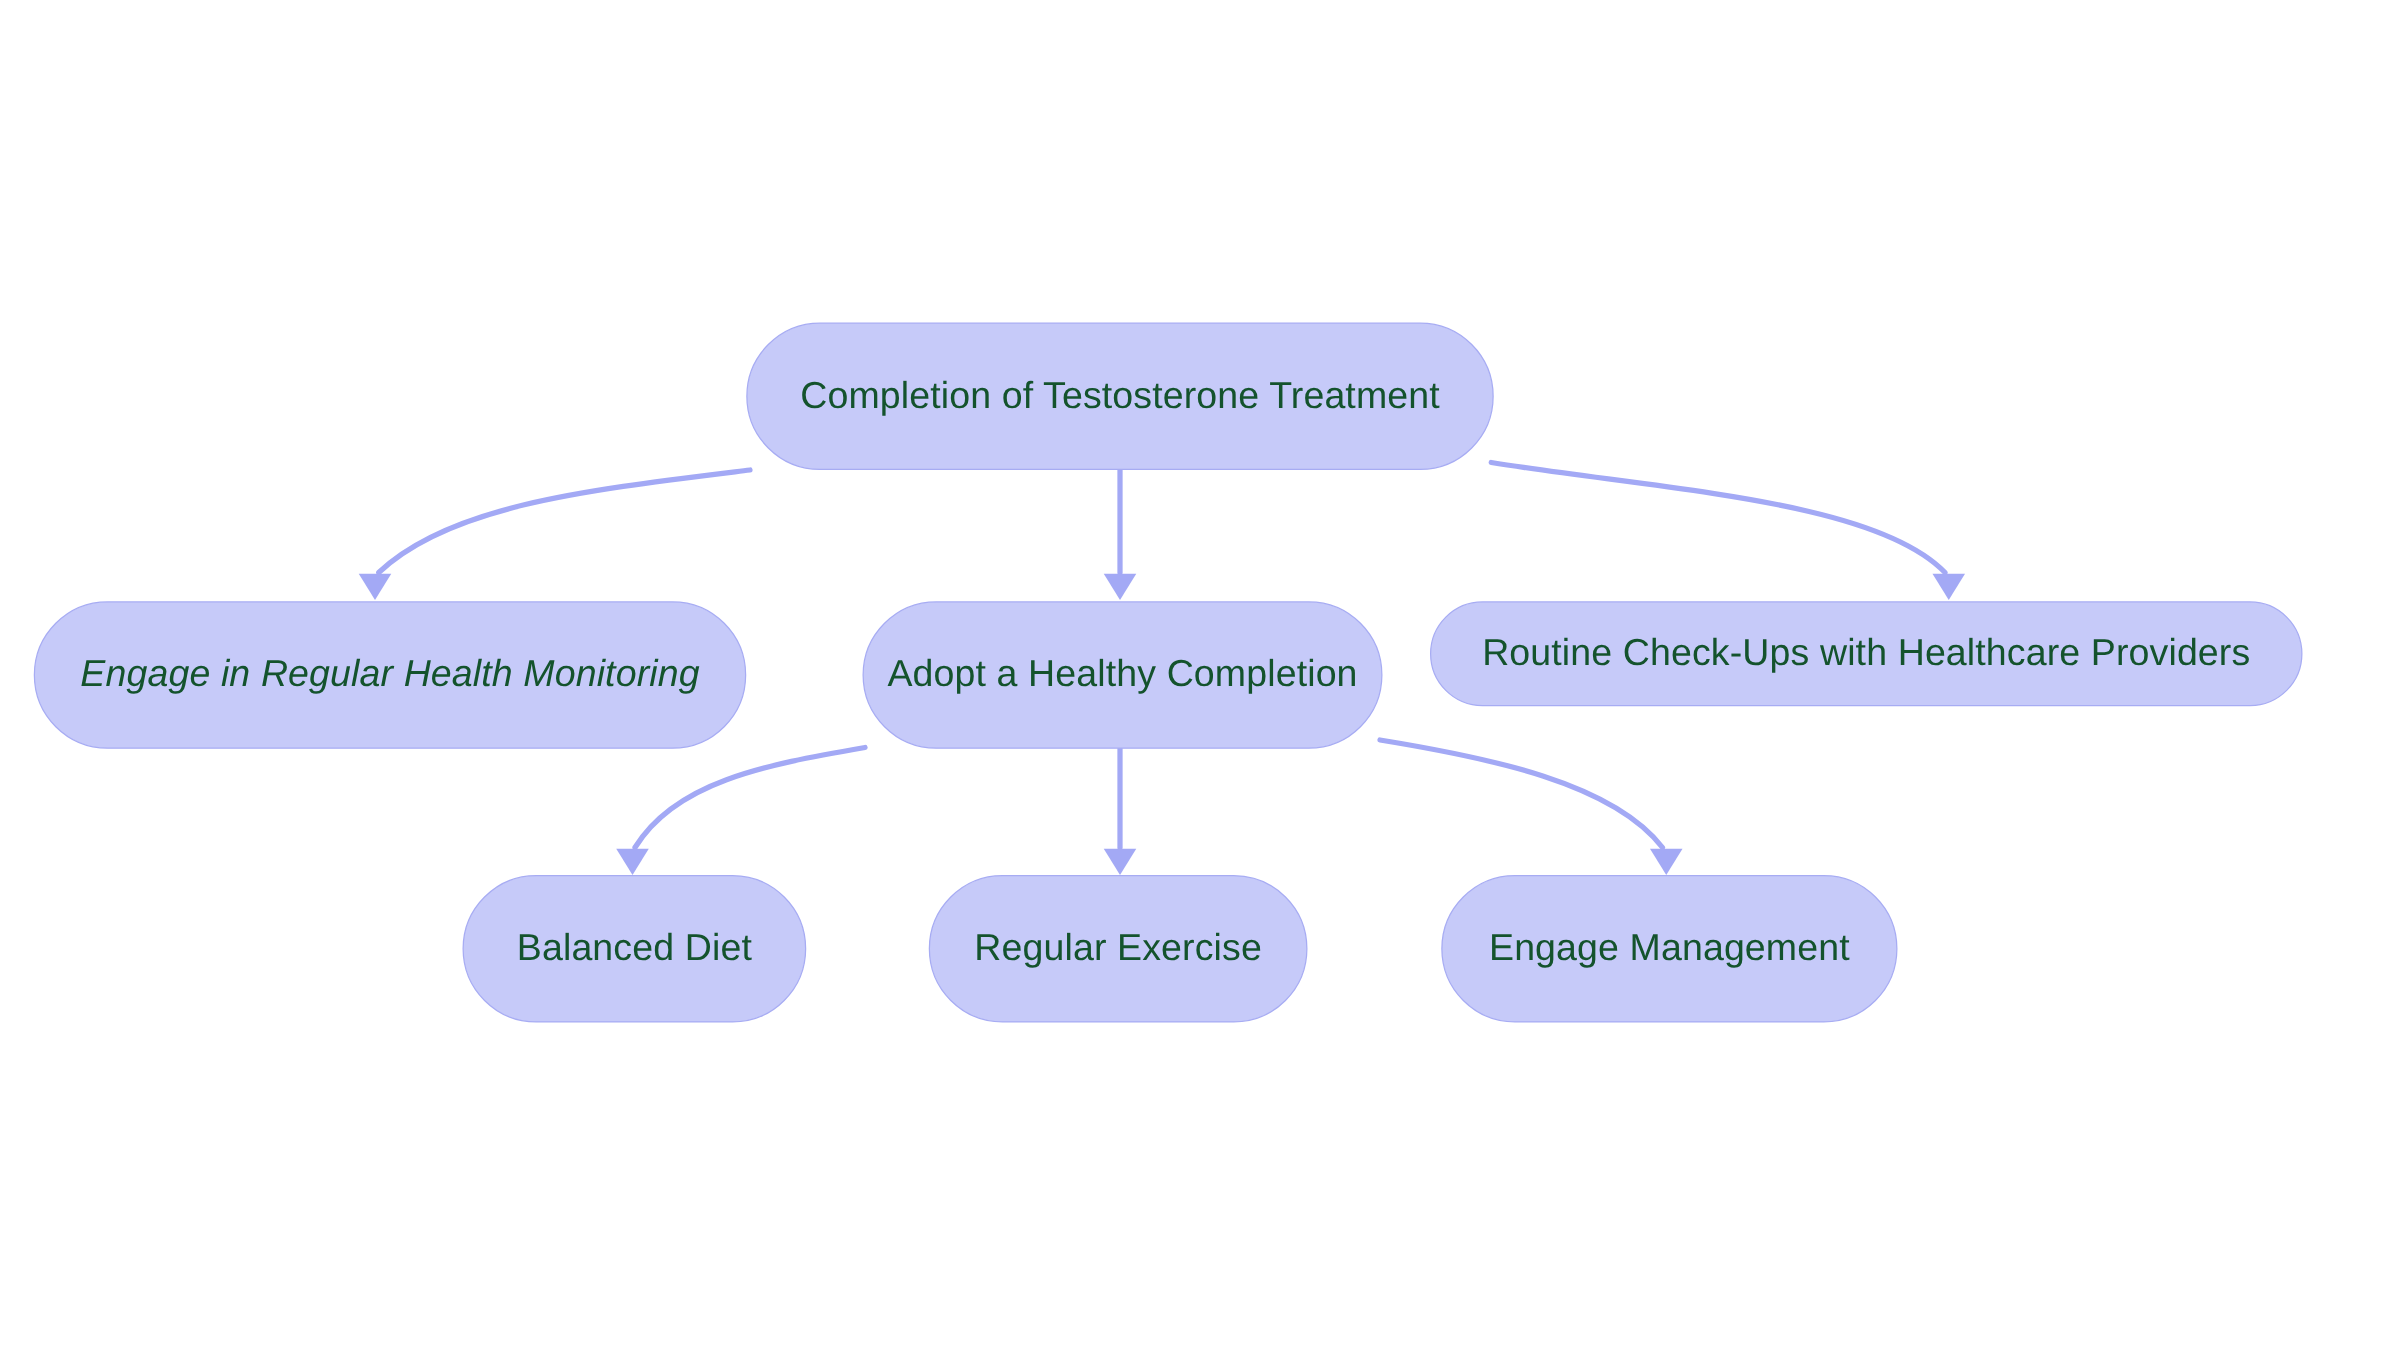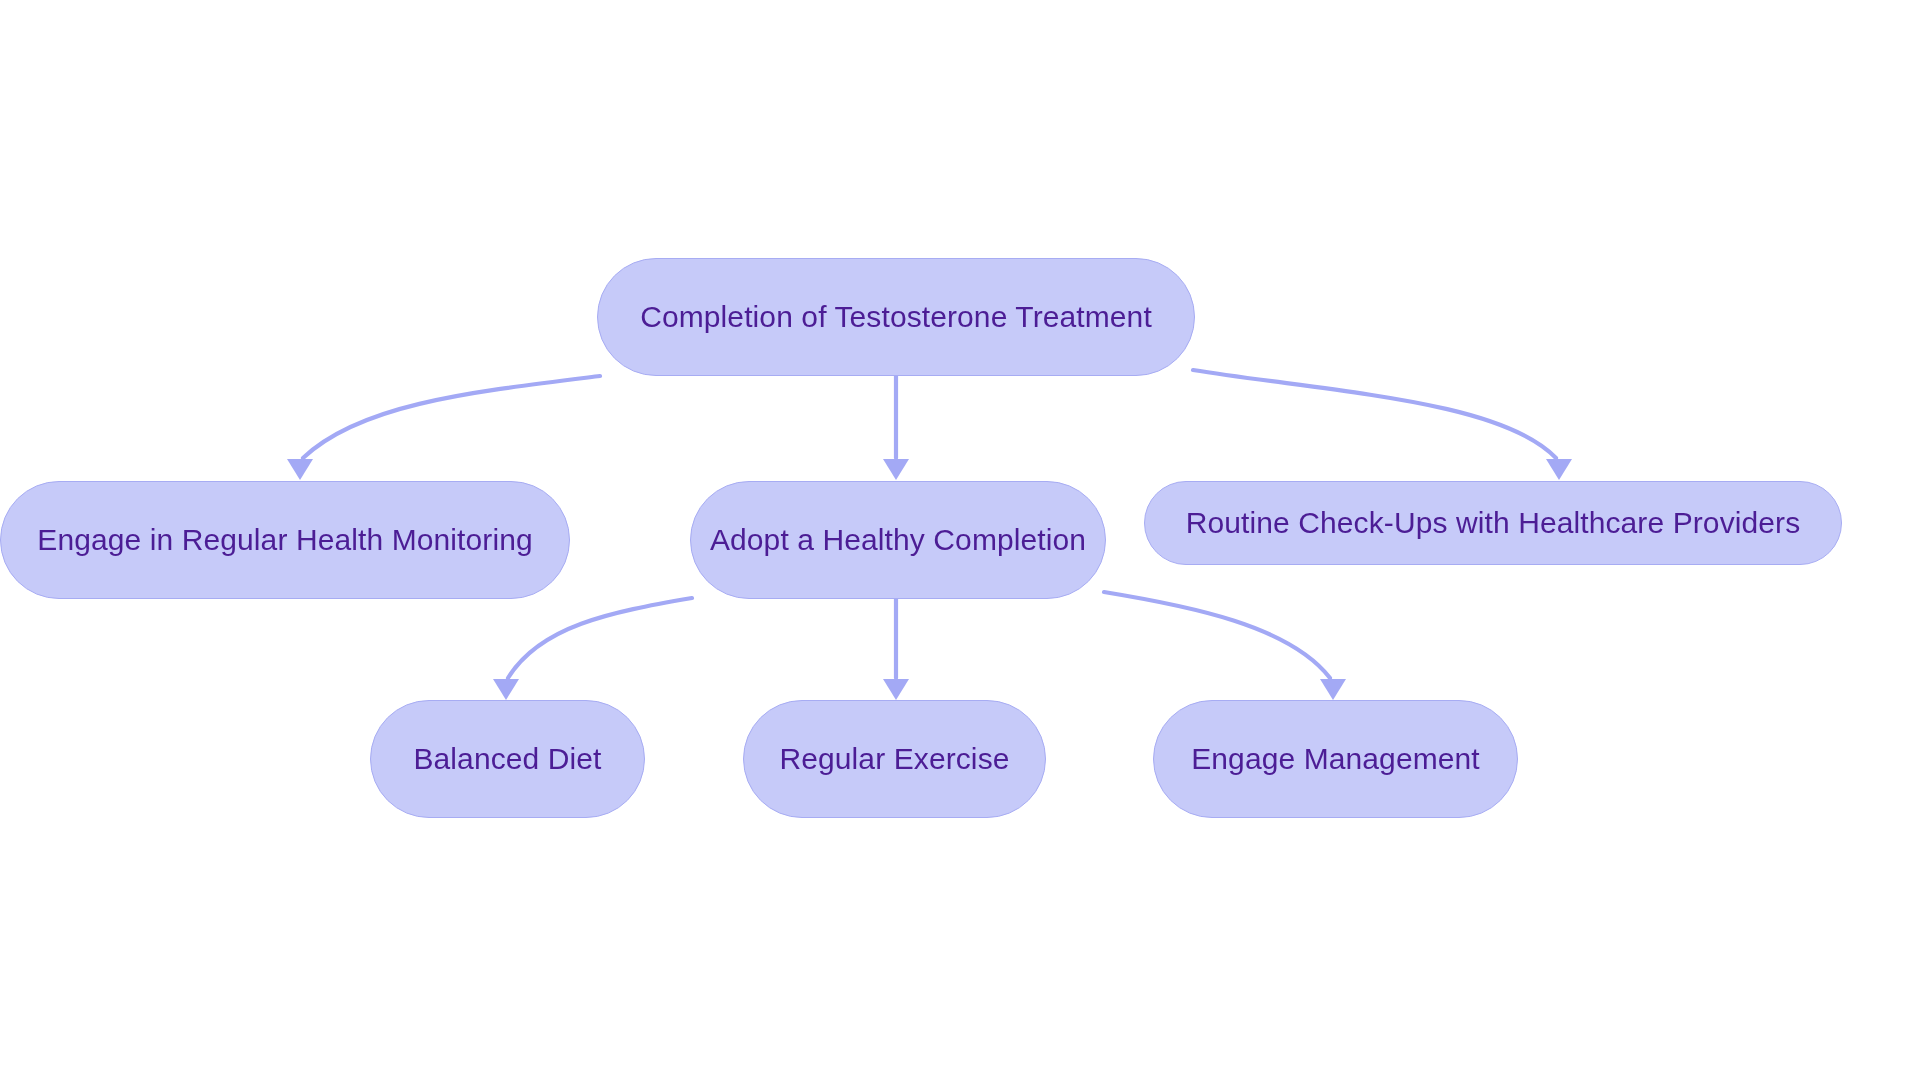--- a/index.html
+++ b/index.html
@@ -30,21 +30,21 @@
   }
   .flow-node {
     position: absolute;
     box-sizing: border-box;
     display: flex;
     align-items: center;
     justify-content: center;
     background: #c6caf9;
     border: 1.6px solid #a7acf3;
     border-radius: 59px;
-    color: #4c1d95;
+    color: #14532d;
     font-size: 30px;
     font-weight: 400;
     line-height: 1.15;
     letter-spacing: 0.1px;
     white-space: nowrap;
     text-align: center;
     padding: 0 26px;
   }
   .node-label {
     display: block;
@@ -77,21 +77,21 @@
         <path d="M 493,679 L 519,679 L 506,700 Z" fill="#a3a9f5"></path>
         <path d="M 883,679 L 909,679 L 896,700 Z" fill="#a3a9f5"></path>
         <path d="M 1320,679 L 1346,679 L 1333,700 Z" fill="#a3a9f5"></path>
       </g>
   </svg>
 
   <div class="flow-node" style="left: 597px; top: 258px; width: 598px; height: 118px;">
     <span class="node-label">Completion of Testosterone Treatment</span>
   </div>
 
-  <div class="flow-node" style="left: 0; top: 481px; width: 570px; height: 118px;">
+  <div class="flow-node" style="left: 27px; top: 481px; width: 570px; height: 118px; font-style: italic;">
     <span class="node-label">Engage in Regular Health Monitoring</span>
   </div>
 
   <div class="flow-node" style="left: 690px; top: 481px; width: 416px; height: 118px;">
     <span class="node-label">Adopt a Healthy Completion</span>
   </div>
 
   <div class="flow-node" style="left: 1144px; top: 481px; width: 698px; height: 84px;">
     <span class="node-label">Routine Check-Ups with Healthcare Providers</span>
   </div>

